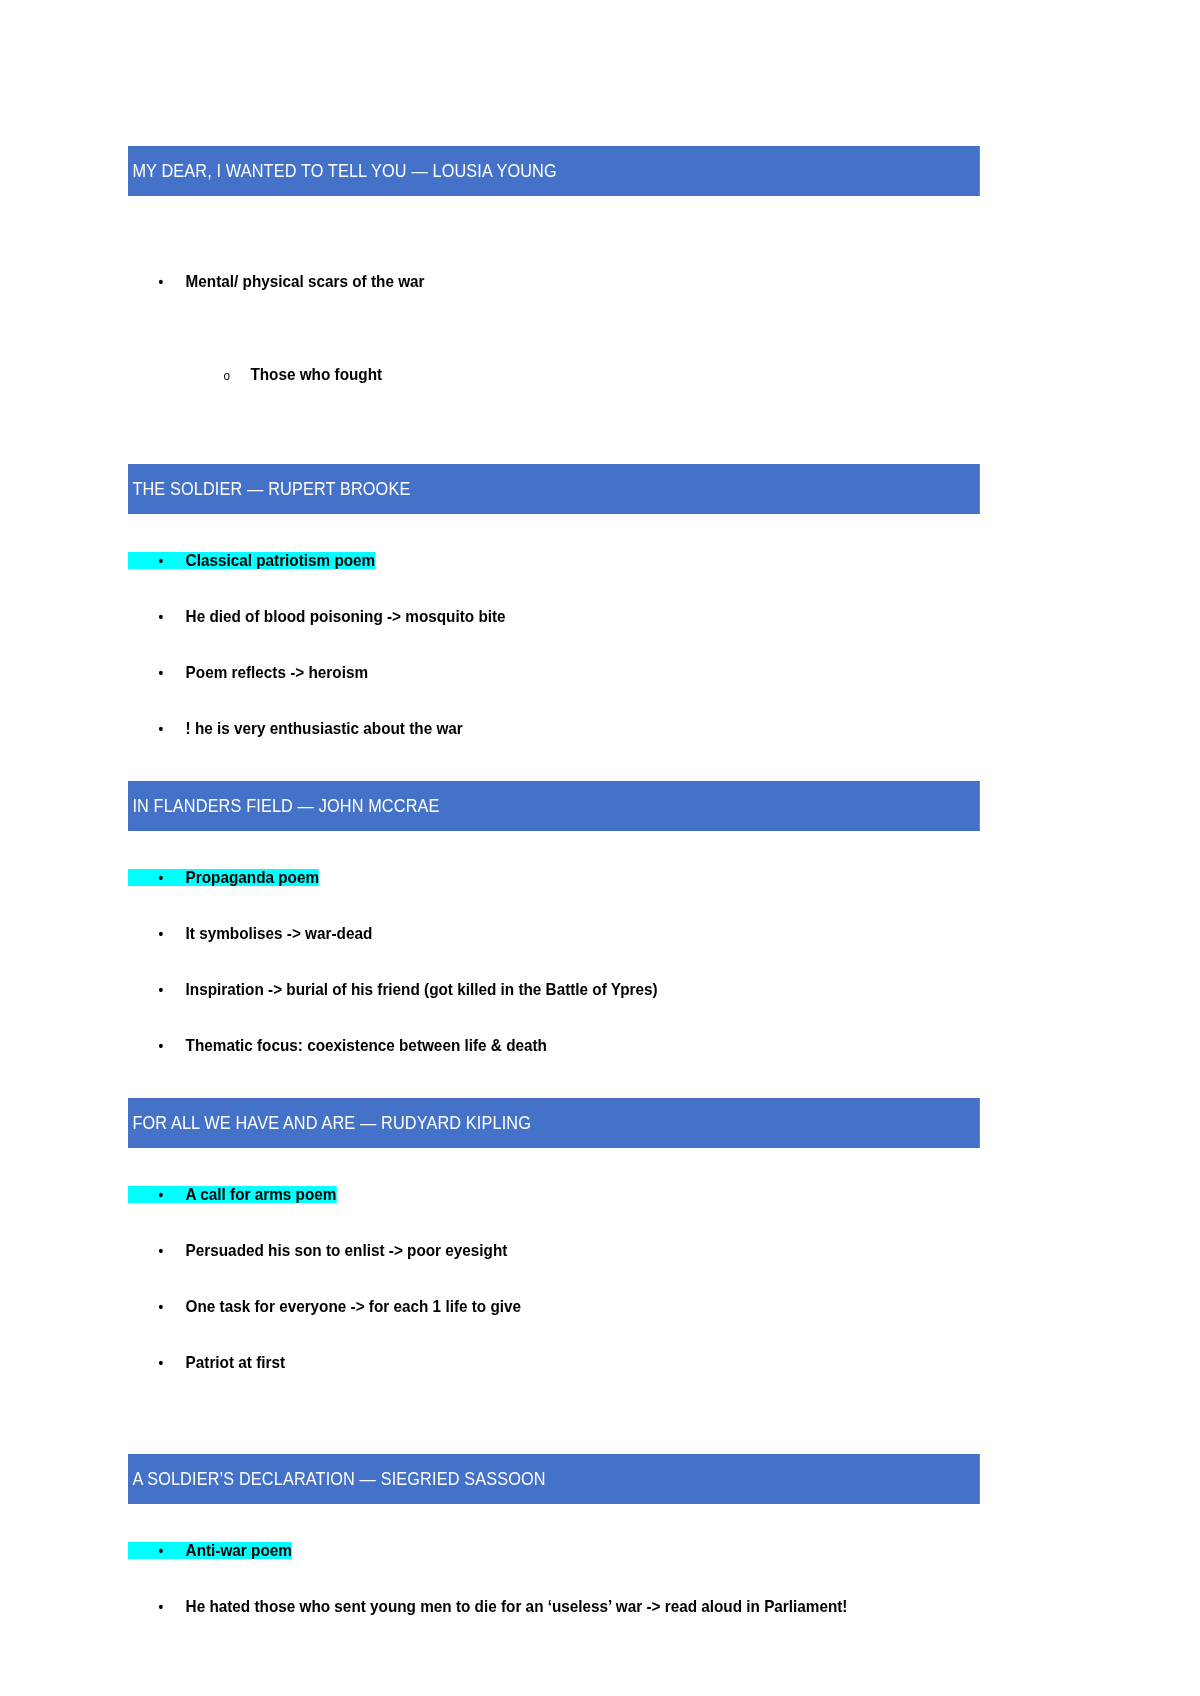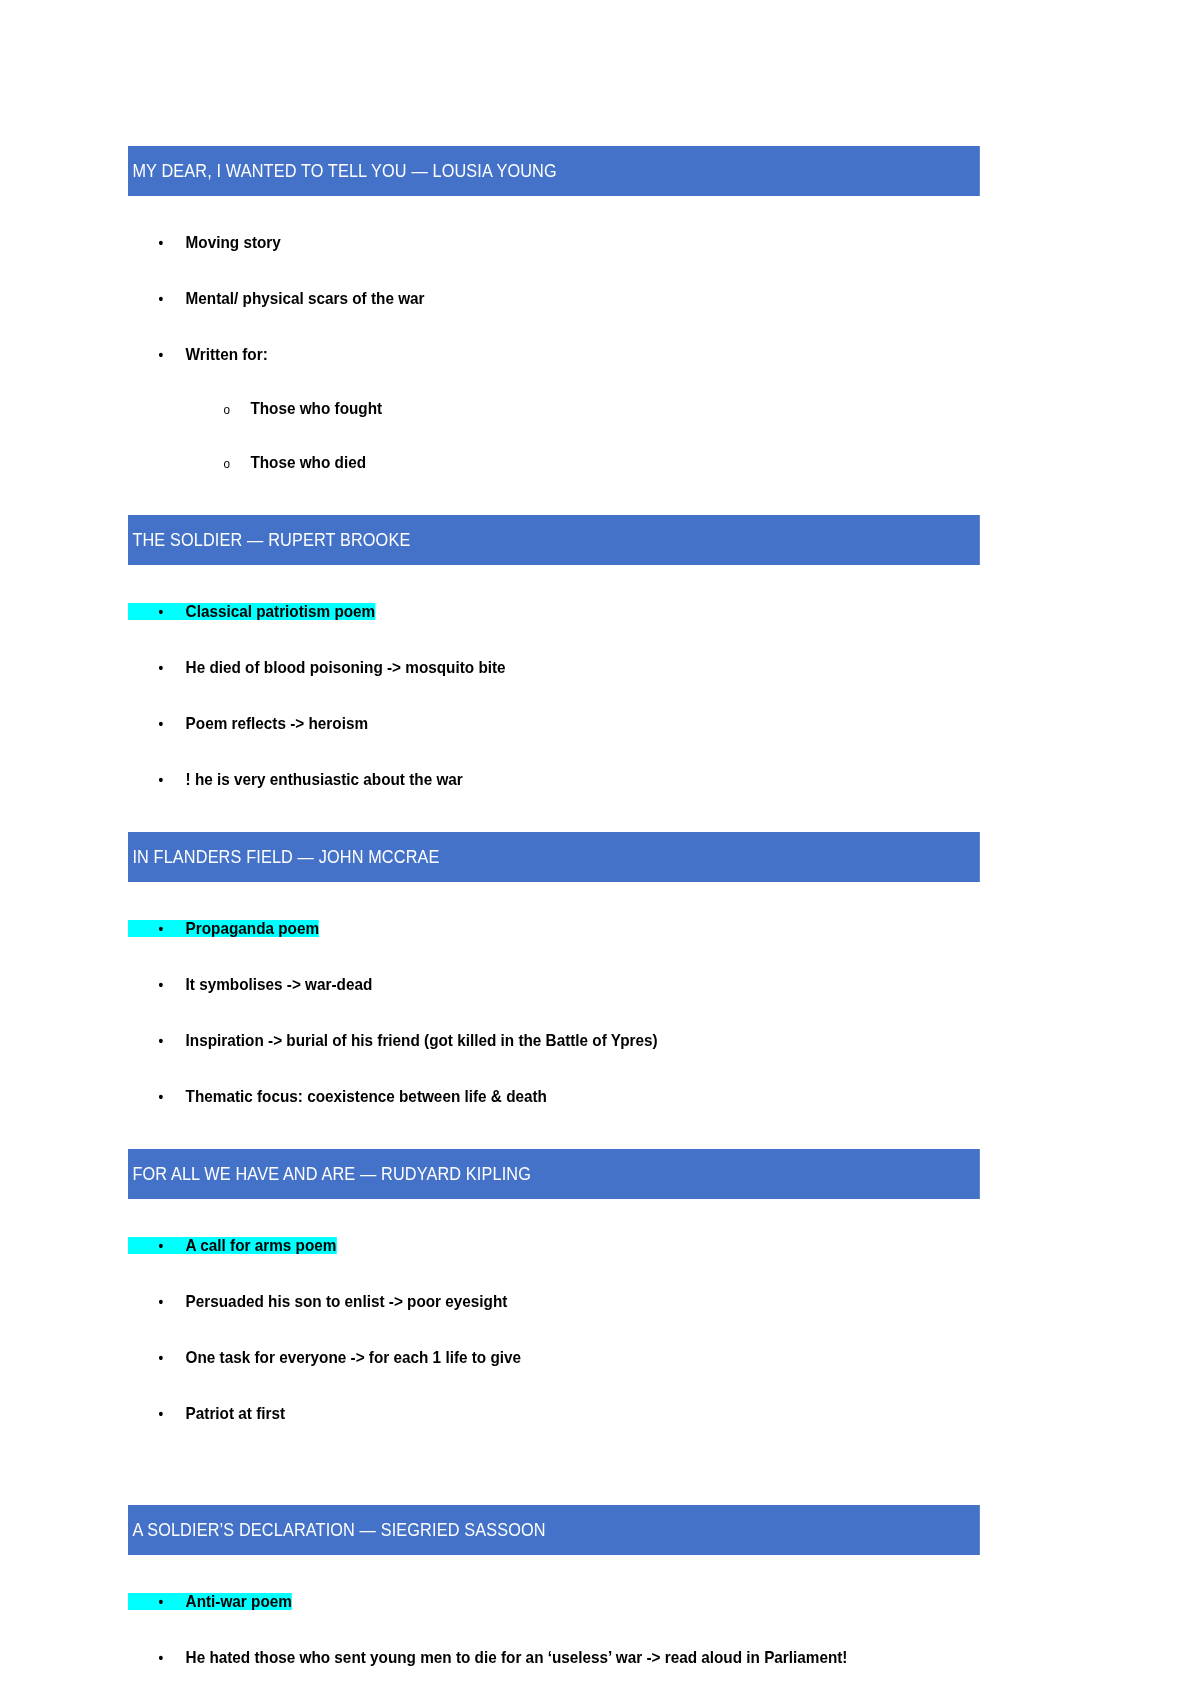--- a/index.html
+++ b/index.html
@@ -103,29 +103,26 @@
 <body>
 
 <div class="page">
   <div class="content" id="content">
       <div class="section">
         <div class="section-head-wrap">
           <div class="section-head">MY DEAR, I WANTED TO TELL YOU — LOUSIA YOUNG</div>
         </div>
         <div class="sp-head-to-first"></div>
         <ul class="bullets">
-          <li class="bullet"><span class="row"><span class="glyph dot">•</span><span class="txt">Moving story</span></span></li>
           <li class="sp-bullet"></li>
           <li class="bullet"><span class="row"><span class="glyph dot">•</span><span class="txt">Mental/ physical scars of the war</span></span></li>
           <li class="sp-bullet"></li>
-          <li class="bullet"><span class="row"><span class="glyph dot">•</span><span class="txt">Written for:</span></span></li>
           <li class="sp-sub"></li>
           <li class="bullet lvl2"><span class="row"><span class="glyph">o</span><span class="txt">Those who fought</span></span></li>
           <li class="sp-sub"></li>
-          <li class="bullet lvl2"><span class="row"><span class="glyph">o</span><span class="txt">Those who died</span></span></li>
         </ul>
         <div class="sp-last-to-head"></div>
       </div>
       <div class="section">
         <div class="section-head-wrap">
           <div class="section-head">THE SOLDIER — RUPERT BROOKE</div>
         </div>
         <div class="sp-head-to-first"></div>
         <ul class="bullets">
           <li class="bullet hl"><span class="row"><span class="glyph dot">•</span><span class="txt">Classical patriotism poem</span></span></li>

